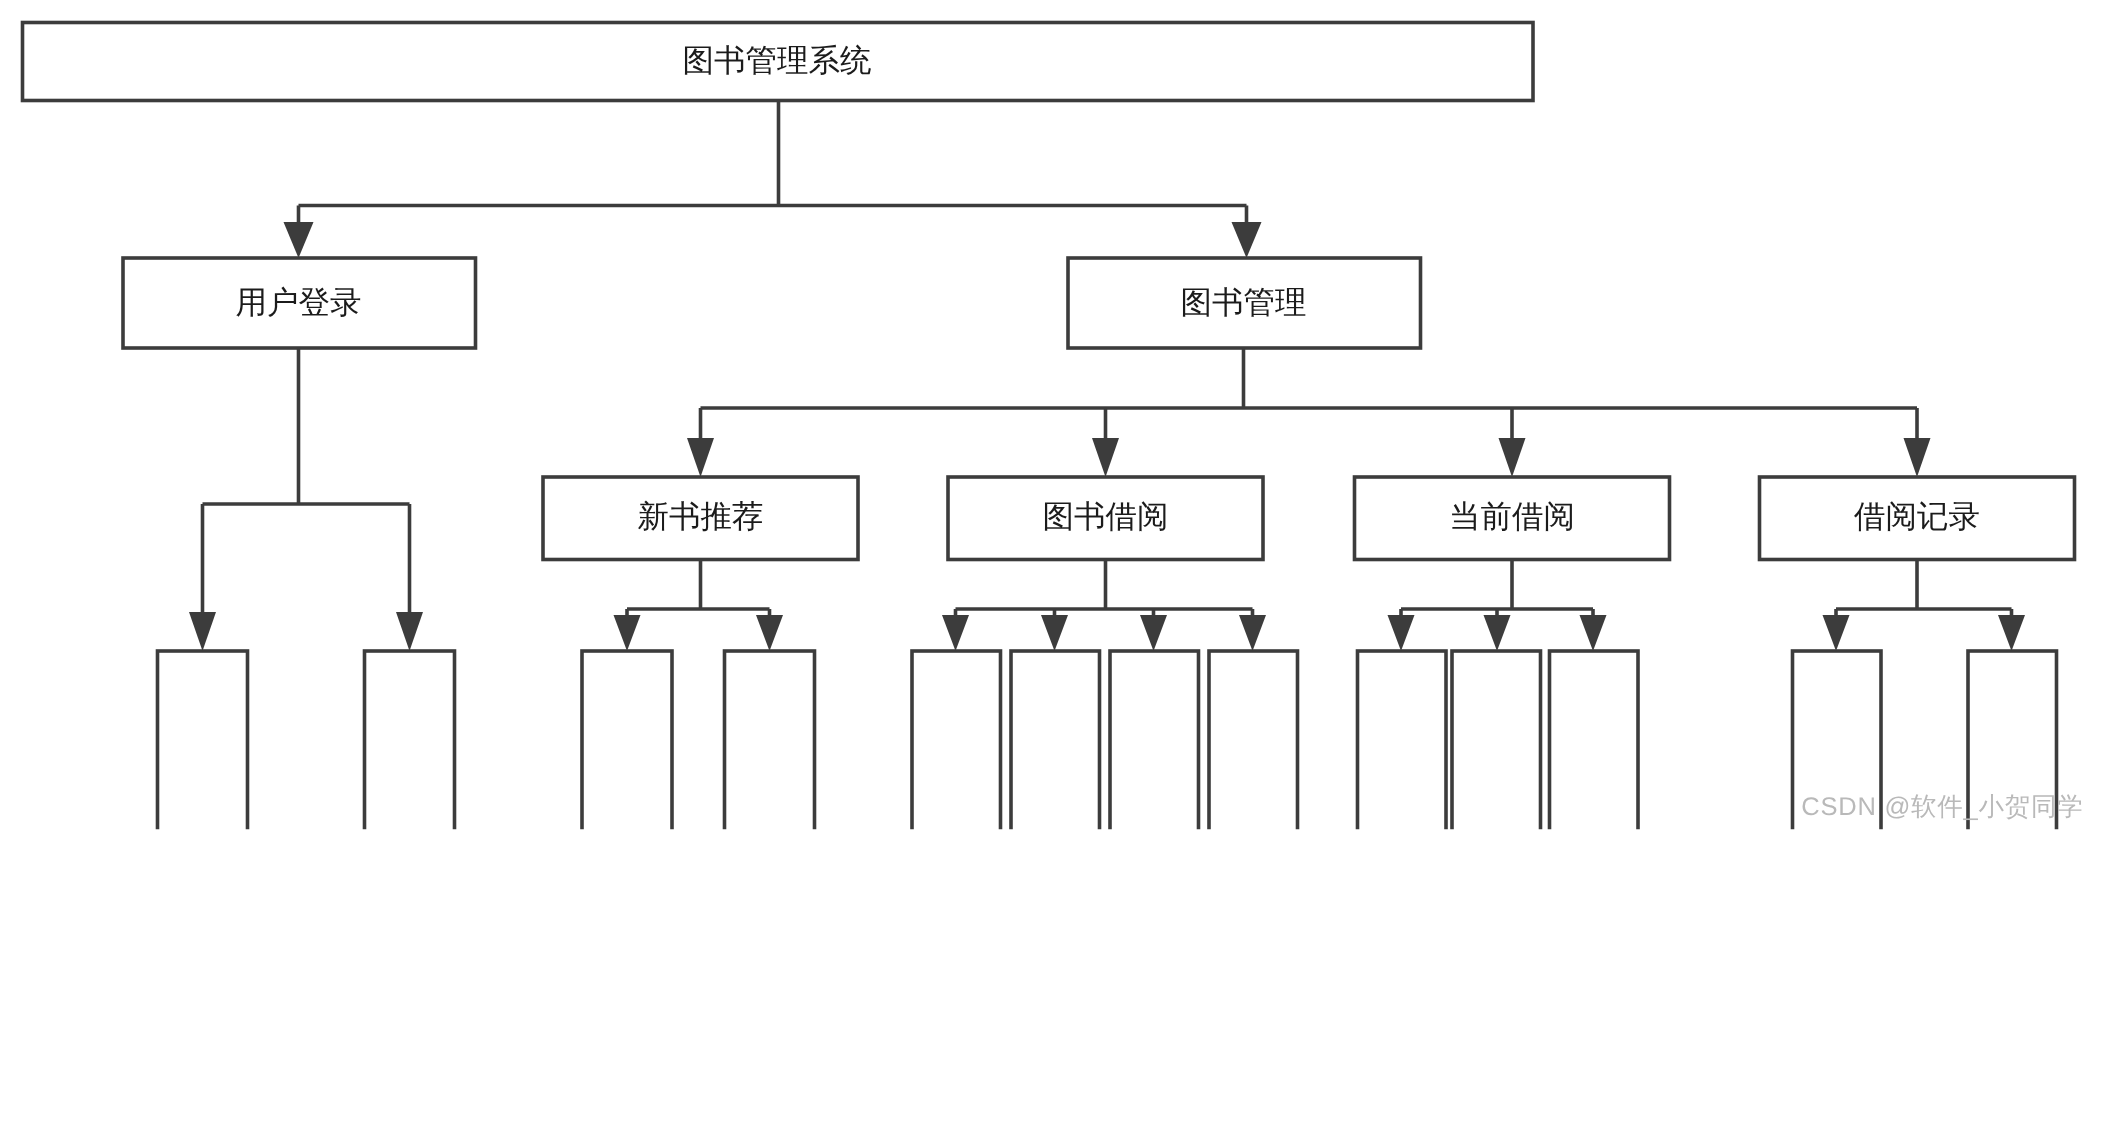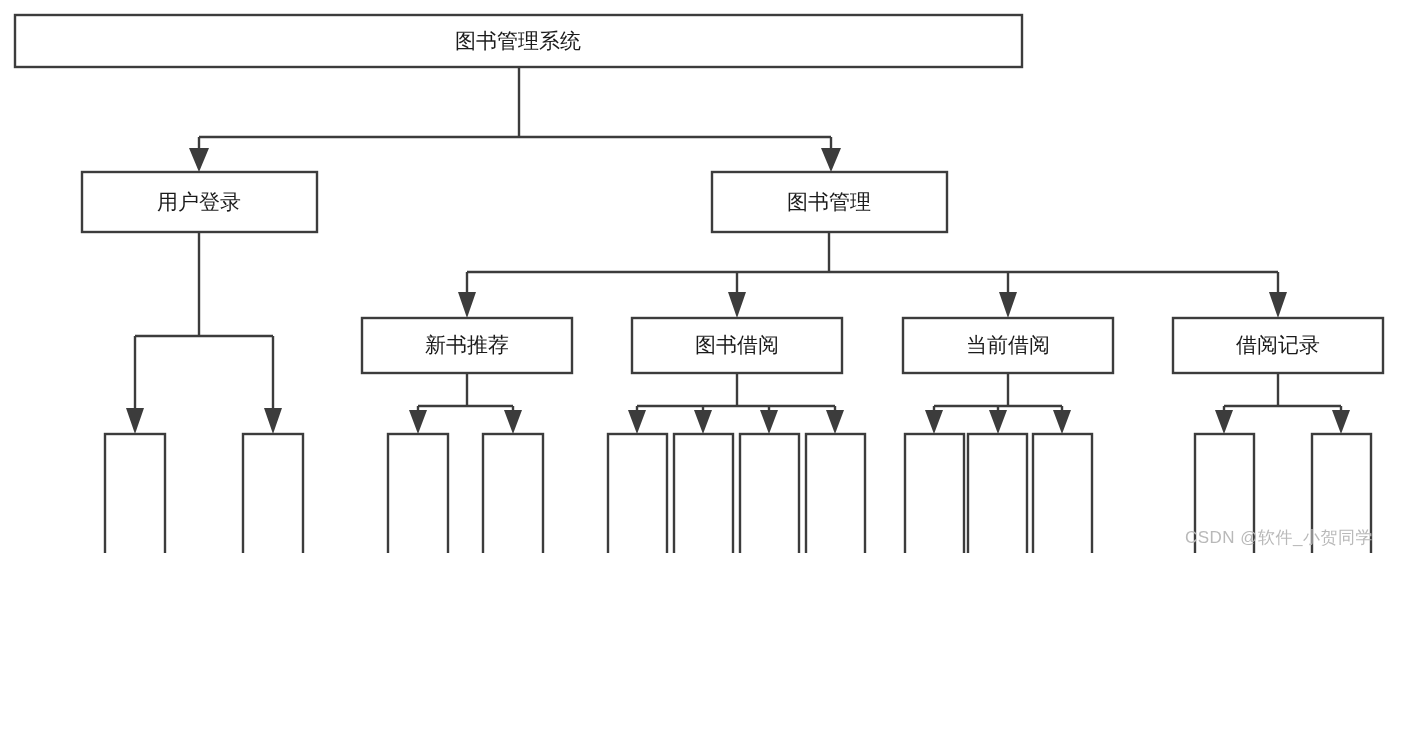--- a/index.html
+++ b/index.html
@@ -56,21 +56,21 @@
     letter-spacing: 2px;
     color: #1b1b1b;
     display: flex;
     align-items: center;
     justify-content: center;
     white-space: nowrap;
     pointer-events: none;
   }
   .watermark {
     position: absolute;
-    right: 32px;
+    right: 16px;
     bottom: 4px;
     font-family: "Liberation Sans", "DejaVu Sans", sans-serif;
     font-size: 17px;
     color: #b9b9b9;
     letter-spacing: 0.5px;
     user-select: none;
   }
 </style>
 </head>
 <body>

